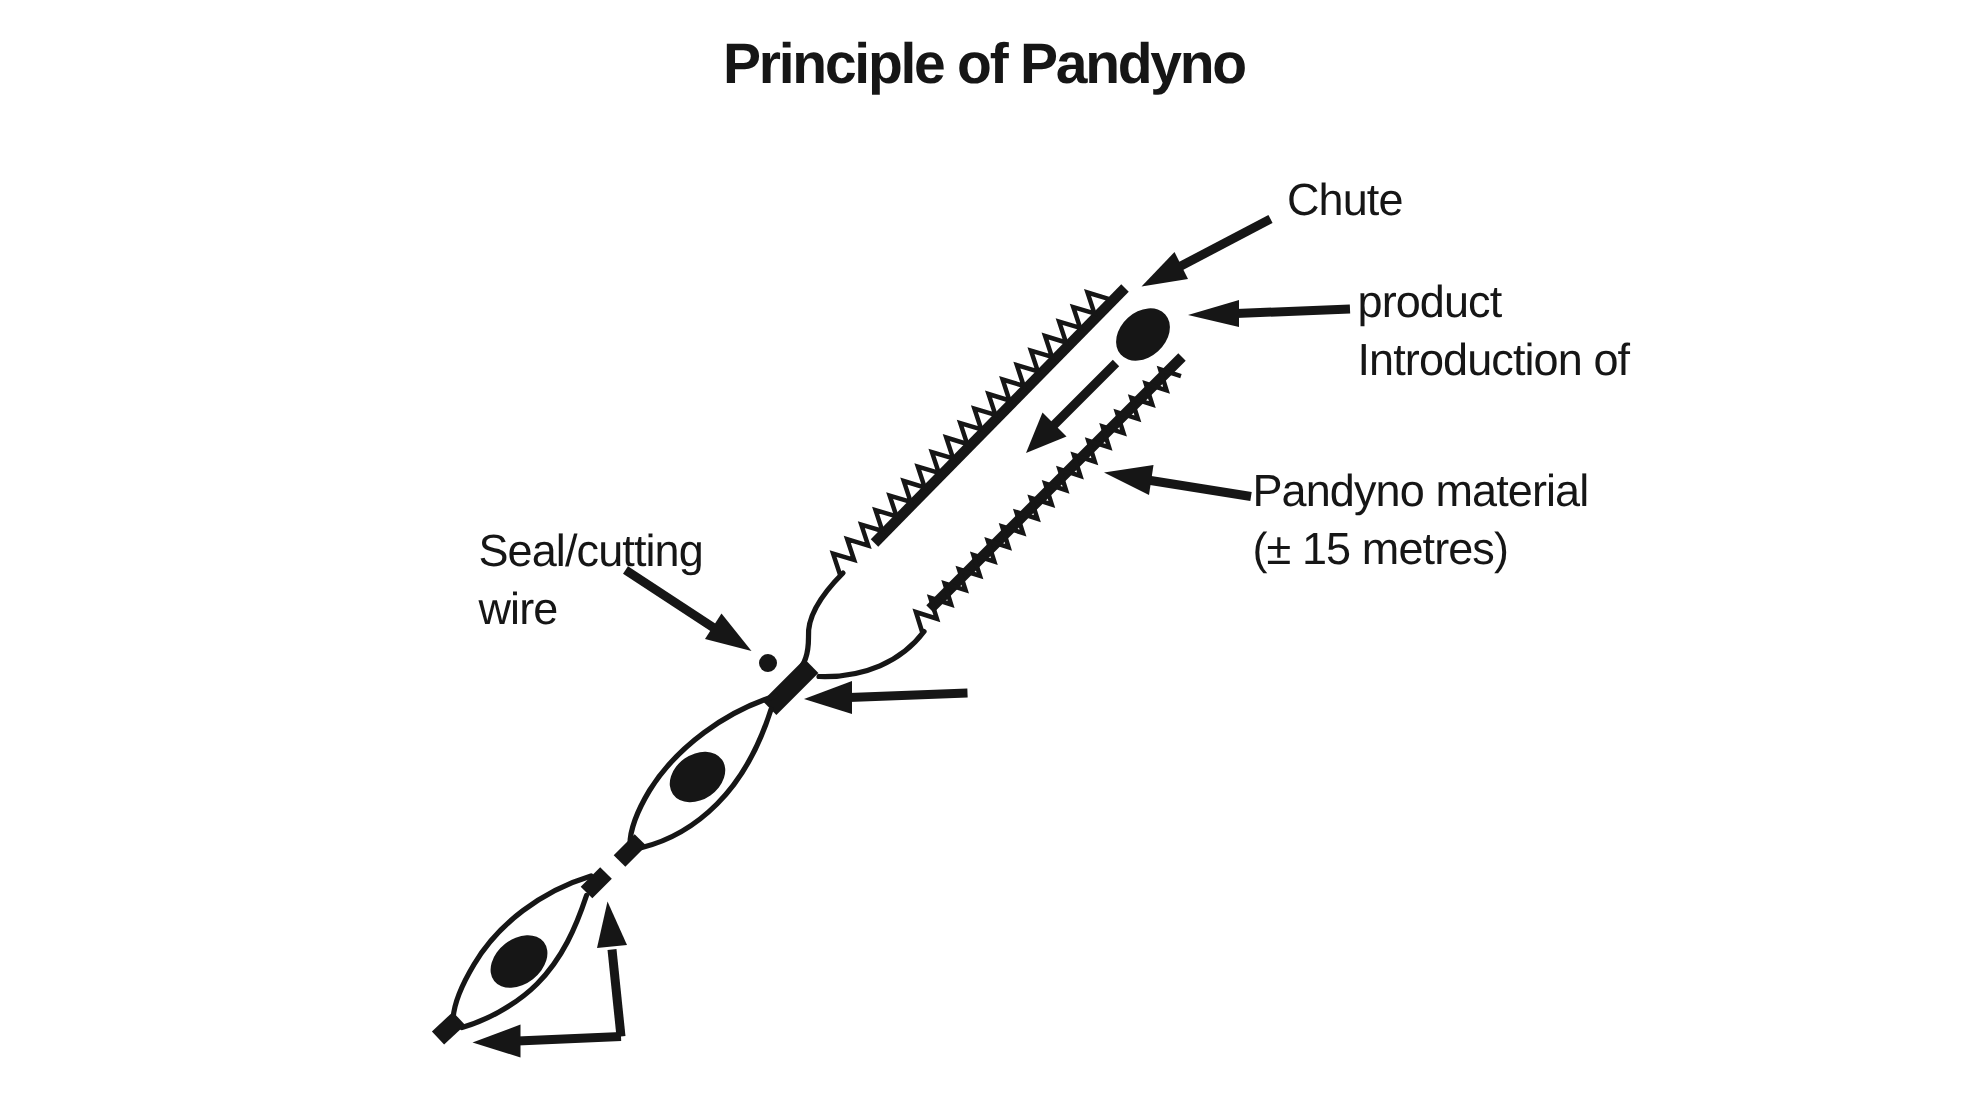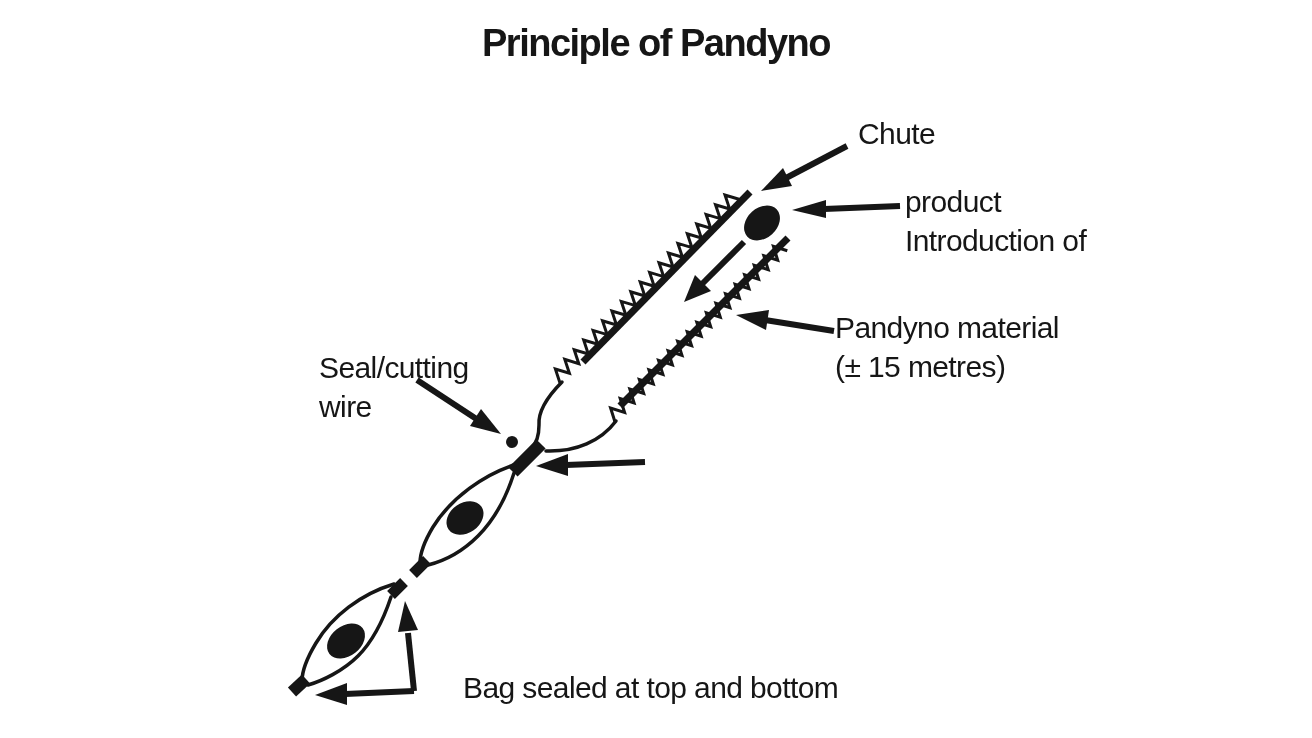--- a/index.html
+++ b/index.html
@@ -112,17 +112,14 @@
     <div>Pandyno material</div>
     <div>(± 15 metres)</div>
   </div>
 
   <div class="label" style="left:319px; top:336px;margin-top:12px;">
     <div>Seal/cutting</div>
     <div>wire</div>
   </div>
 
 
-  <div class="label" style="left:463px; top:668px;">
-    <div>Bag sealed at top and bottom</div>
-  </div>
 
 </div>
 
 </body></html>

